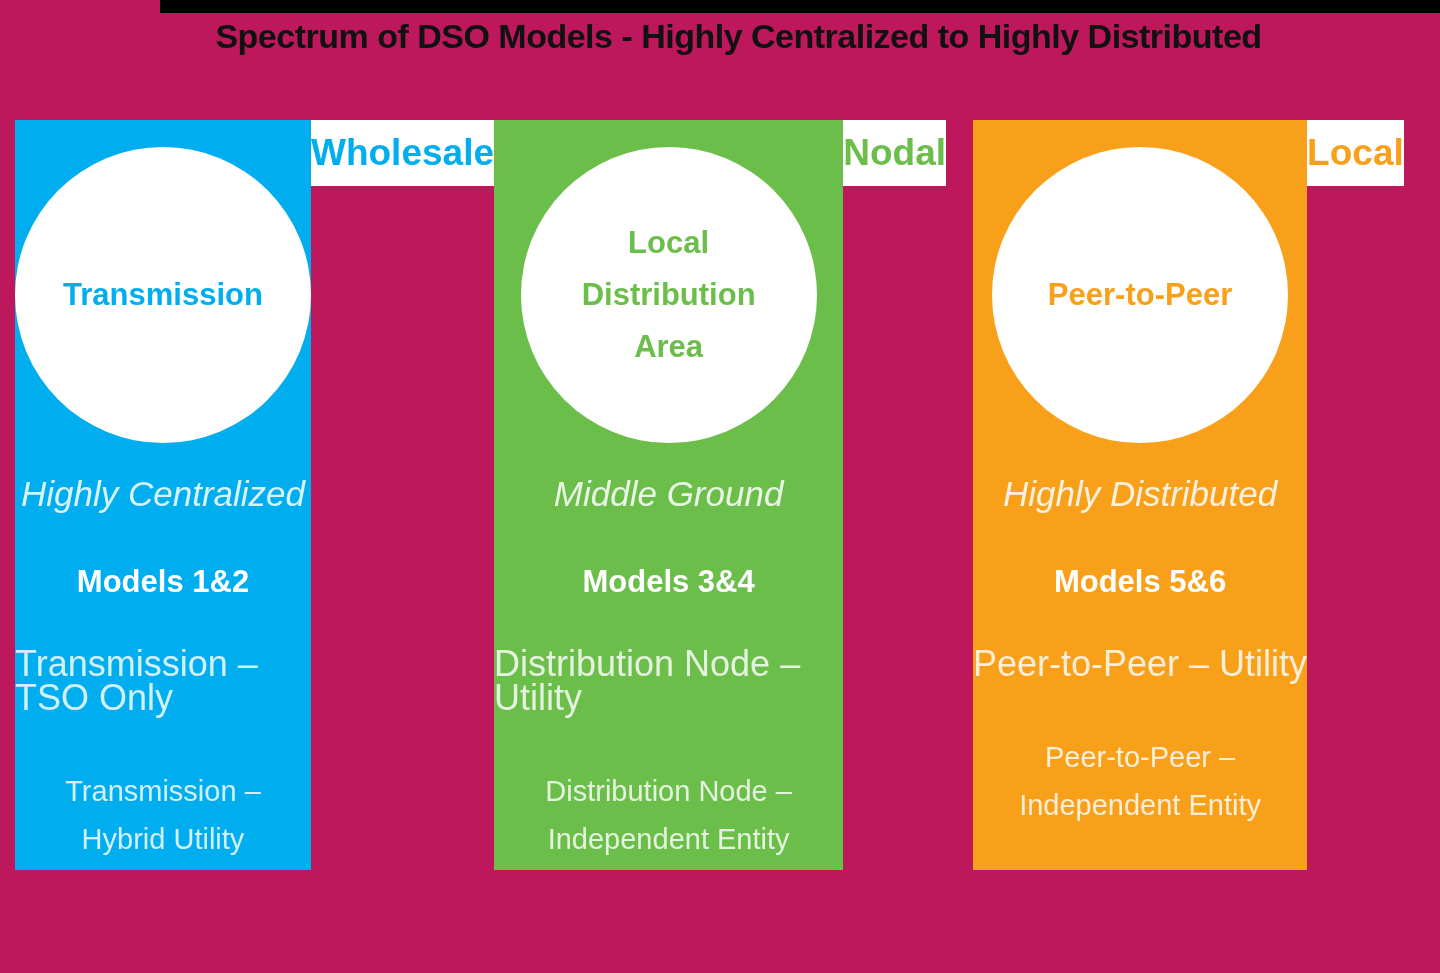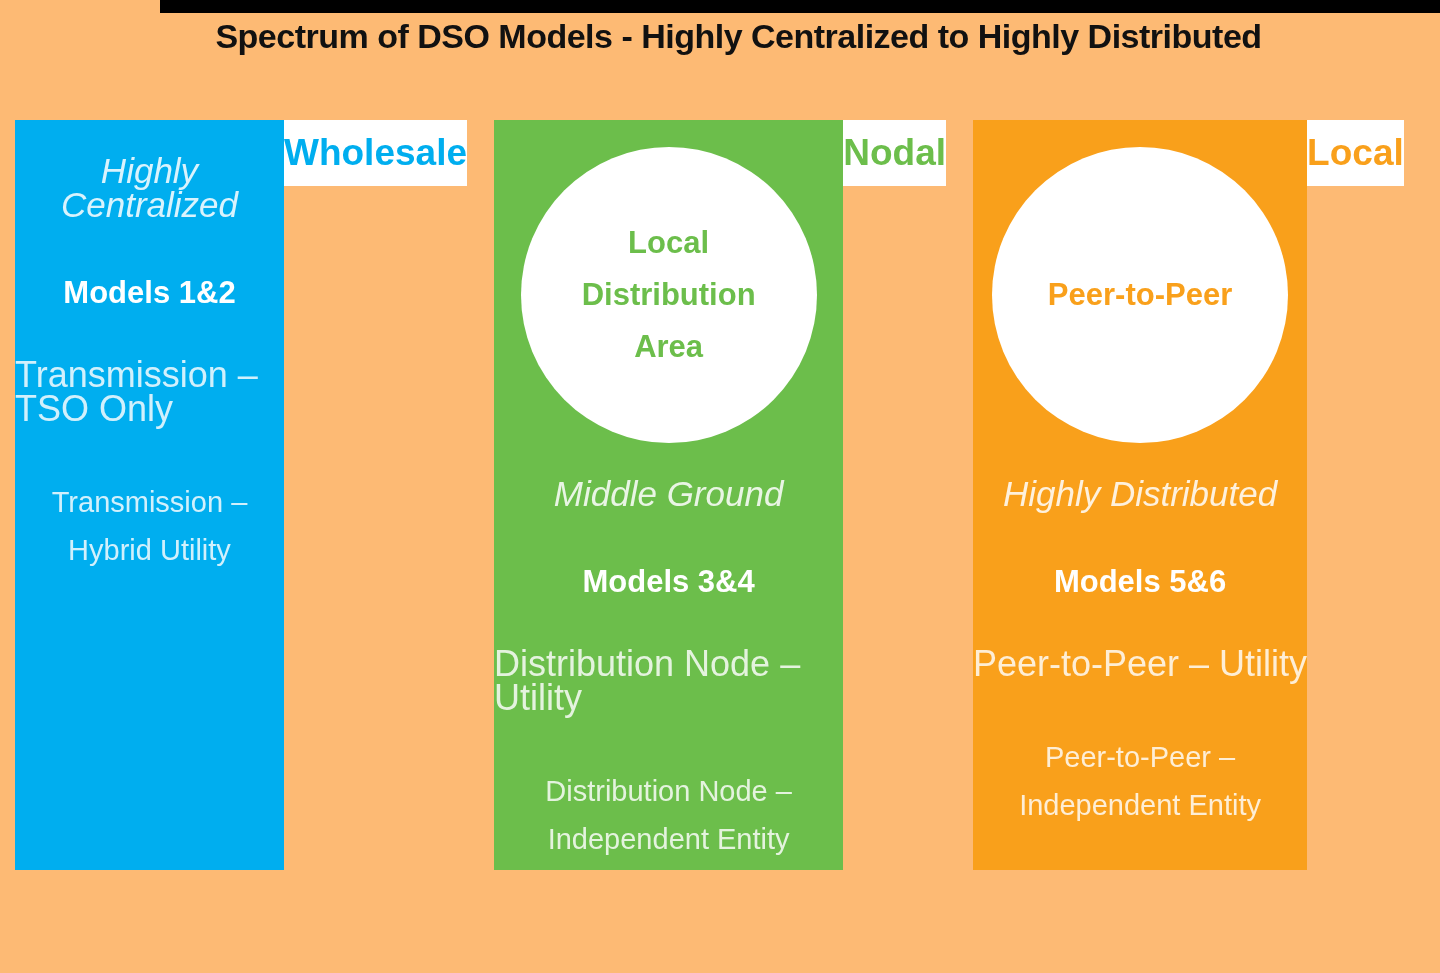--- a/index.html
+++ b/index.html
@@ -1,20 +1,20 @@
 <!DOCTYPE html>
 <html><head>
 <meta charset="utf-8">
 <style>
   html, body { margin: 0; padding: 0; background: #ffffff; }
   .canvas {
     position: relative;
     width: 1440px;
     height: 973px;
-    background: #fdba74;
+    background: #be185d;
     overflow: hidden;
     font-family: "Liberation Sans", "DejaVu Sans", sans-serif;
   }
   .top-black-bar {
     position: absolute;
     top: 0; left: 160px; right: 0;
     height: 13px;
     background: #000000;
   }
   .page-title {
@@ -103,20 +103,23 @@
 <div class="canvas">
 
   <div class="top-black-bar"></div>
 
   <div class="page-title">Spectrum of DSO Models - Highly Centralized to Highly Distributed</div>
 
   <div class="columns-row">
 
     <div class="column">
       <div class="main-block" style="background-color: rgb(0, 174, 239);">
+        <div class="circle">
+          <div class="circle-label" style="color: rgb(0, 174, 239);">Transmission</div>
+        </div>
         <div class="tagline">Highly Centralized</div>
         <div class="models-heading">Models 1&amp;2</div>
         <div class="item">Transmission – TSO Only</div>
         <div class="item-multiline">
           <div>Transmission –</div>
           <div>Hybrid Utility</div>
         </div>
       </div>
       <div class="footer-label" style="color: rgb(0, 174, 239);">Wholesale</div>
       <div class="bottom-bar" style="background-color: rgb(0, 174, 239);"></div>

